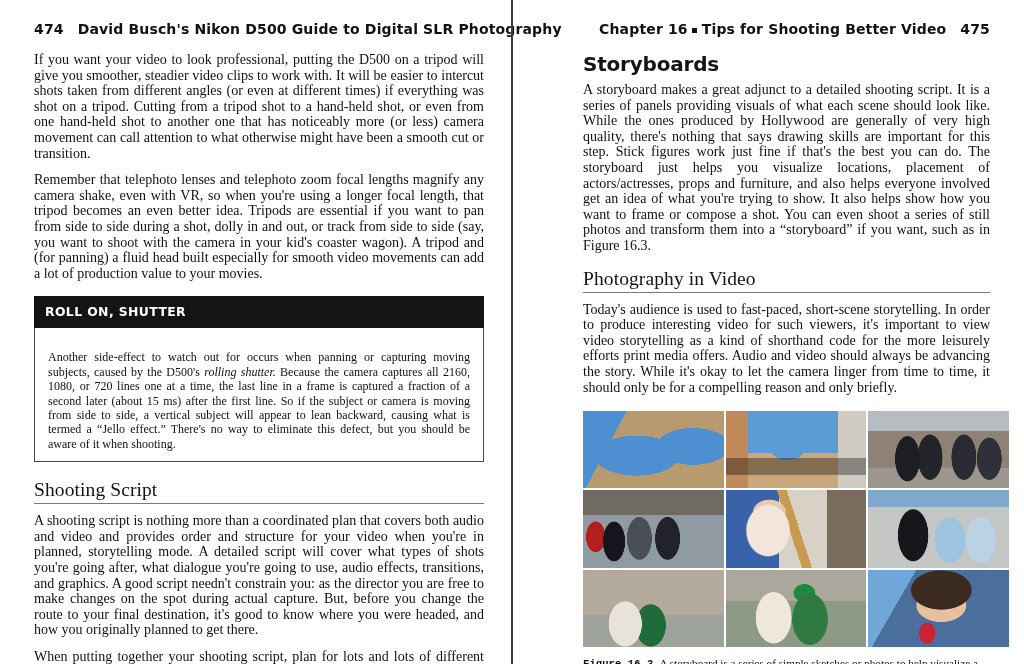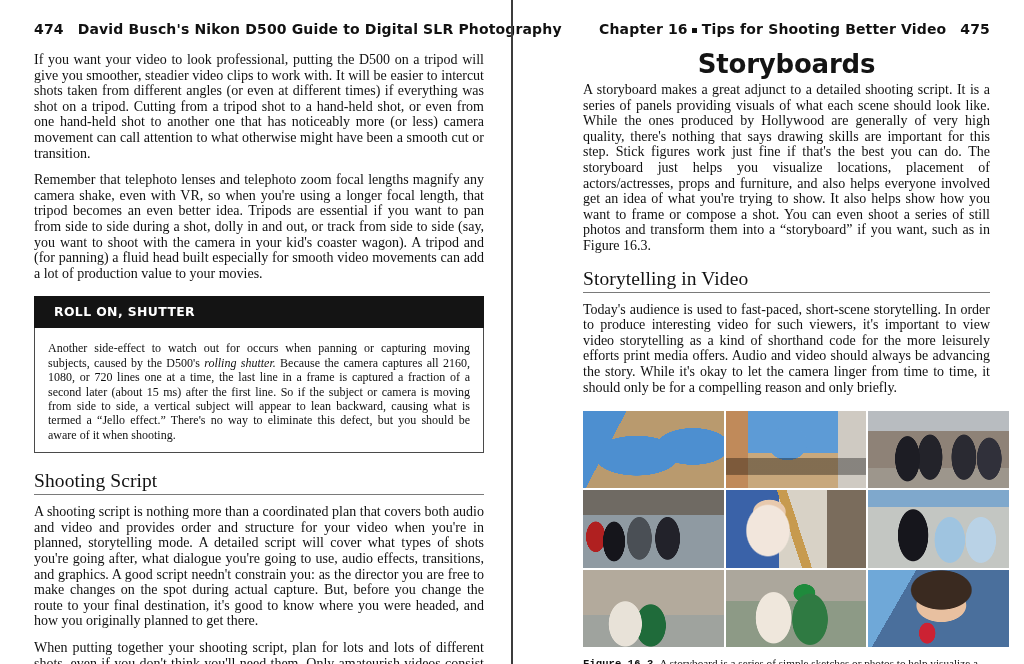--- a/index.html
+++ b/index.html
@@ -79,26 +79,25 @@
     text-justify: inter-word;
     color: #101010;
     hyphens: none;
   }
   p.bt:last-child { margin-bottom: 0; }
 
   
   h1.h-sans {
     font-family: "DejaVu Sans", sans-serif;
     font-weight: bold;
-    font-size: 26px;
+    font-size: 20px;
     line-height: 24px;
     letter-spacing: -0.2px;
     margin: 0 0 6px 0;
     color: #141414;
-    text-align: center;
   }
   h2.h-serif {
     font-family: "Liberation Serif", serif;
     font-weight: normal;
     font-size: 19.5px;
     line-height: 23px;
     margin: 0 0 2px 0;
     color: #121212;
     letter-spacing: 0.1px;
   }
@@ -116,22 +115,22 @@
     border: 1px solid #4a4a4a;
     background: #ffffff;
   }
   .sidebar-head {
     background: #141414;
     color: #ffffff;
     font-family: "DejaVu Sans", sans-serif;
     font-weight: bold;
     font-size: 12.4px;
     letter-spacing: 0.4px;
-    padding: 8px 14px 9px 20px;
-    margin: -1px -1px 4px -1px;
+    padding: 8px 14px 9px 11px;
+    margin: -1px -1px 13px -1px;
   }
   .sidebar-body {
     padding: 9px 13px 10px 13px;
   }
   .sidebar-body p {
     margin: 0;
     font-family: "Liberation Serif", serif;
     font-size: 12px;
     line-height: 14.4px;
     text-align: justify;
@@ -215,21 +214,21 @@
     </div>
 
     <div class="body-col">
 
       <div>
         <h1 class="h-sans">Storyboards</h1>
         <p class="bt">A storyboard makes a great adjunct to a detailed shooting script. It is a series of panels providing visuals of what each scene should look like. While the ones produced by Hollywood are generally of very high quality, there's nothing that says drawing skills are important for this step. Stick figures work just fine if that's the best you can do. The storyboard just helps you visualize locations, placement of actors/actresses, props and furniture, and also helps everyone involved get an idea of what you're trying to show. It also helps show how you want to frame or compose a shot. You can even shoot a series of still photos and transform them into a “storyboard” if you want, such as in Figure 16.3.</p>
       </div>
 
       <div class="sec-tight">
-        <h2 class="h-serif">Storytelling in Video</h2>
+        <h2 class="h-serif">Photography in Video</h2>
         <div class="h-rule"></div>
         <p class="bt">Today's audience is used to fast-paced, short-scene storytelling. In order to produce interesting video for such viewers, it's important to view video storytelling as a kind of shorthand code for the more leisurely efforts print media offers. Audio and video should always be advancing the story. While it's okay to let the camera linger from time to time, it should only be for a compelling reason and only briefly.</p>
       </div>
 
       <div class="figure">
         <div class="storyboard" id="storyboard-grid">
             <div class="sbcell">
               <div class="layer" style="background: radial-gradient(30% 26% at 38% 58%, rgb(77, 143, 208) 0px, rgb(77, 143, 208) 99%, transparent 100%), radial-gradient(26% 24% at 78% 46%, rgb(77, 143, 208) 0px, rgb(77, 143, 208) 99%, transparent 100%), linear-gradient(118deg, rgb(77, 143, 208) 0px, rgb(77, 143, 208) 24%, rgb(185, 154, 110) 24%, rgb(185, 154, 110) 100%) rgb(185, 154, 110);"></div>
             </div>
             <div class="sbcell">

